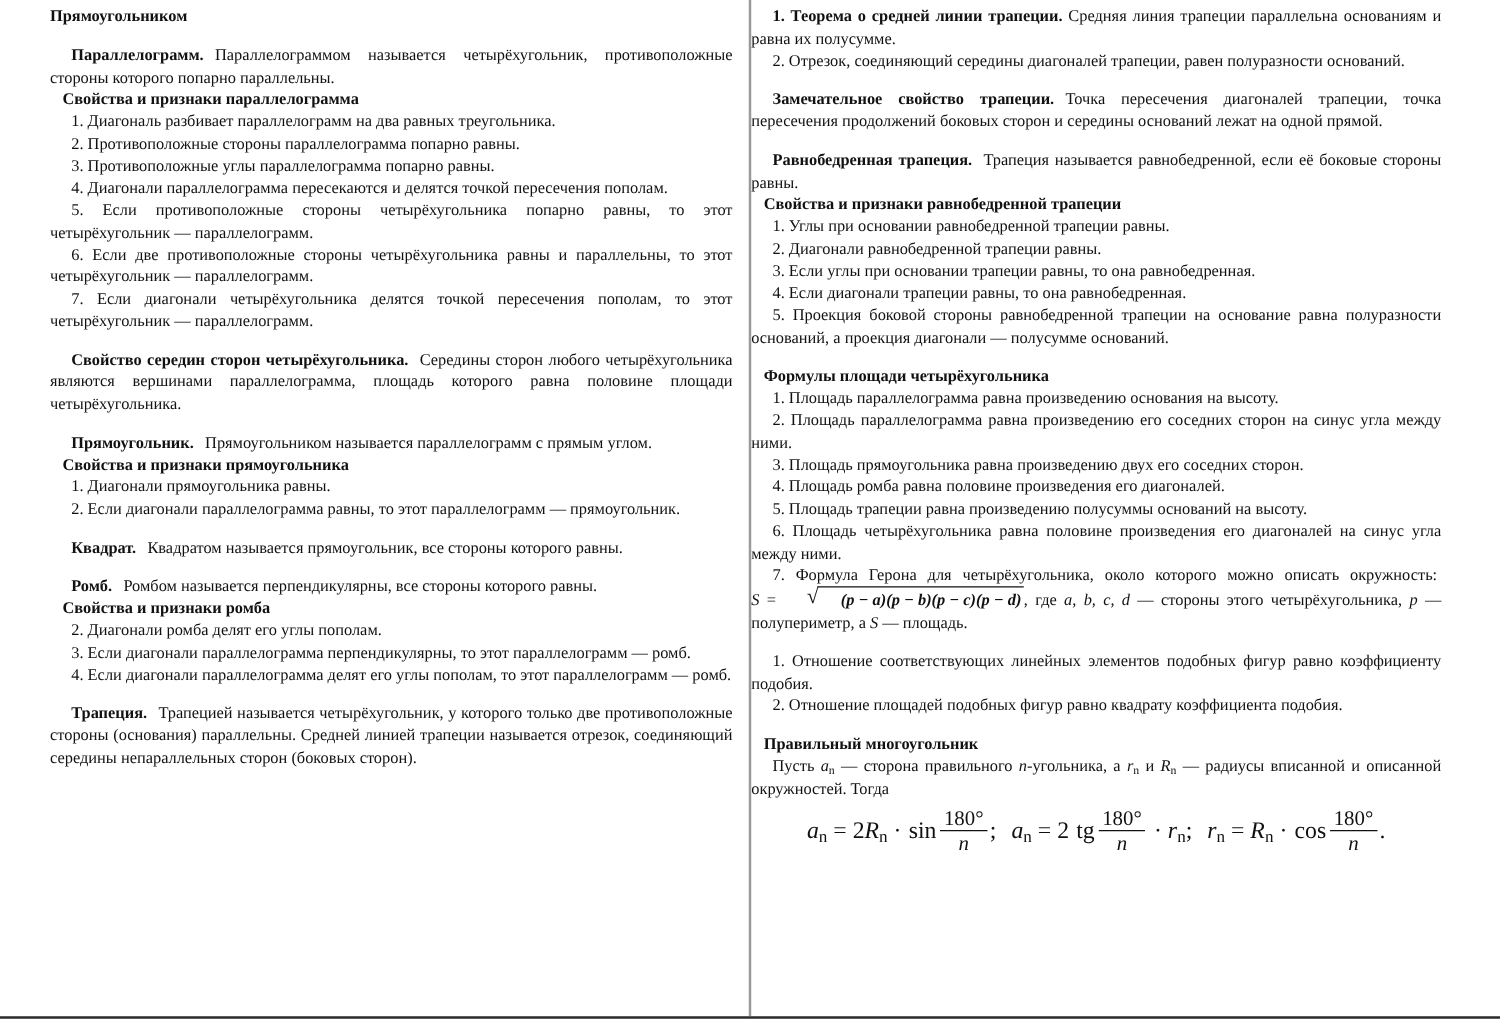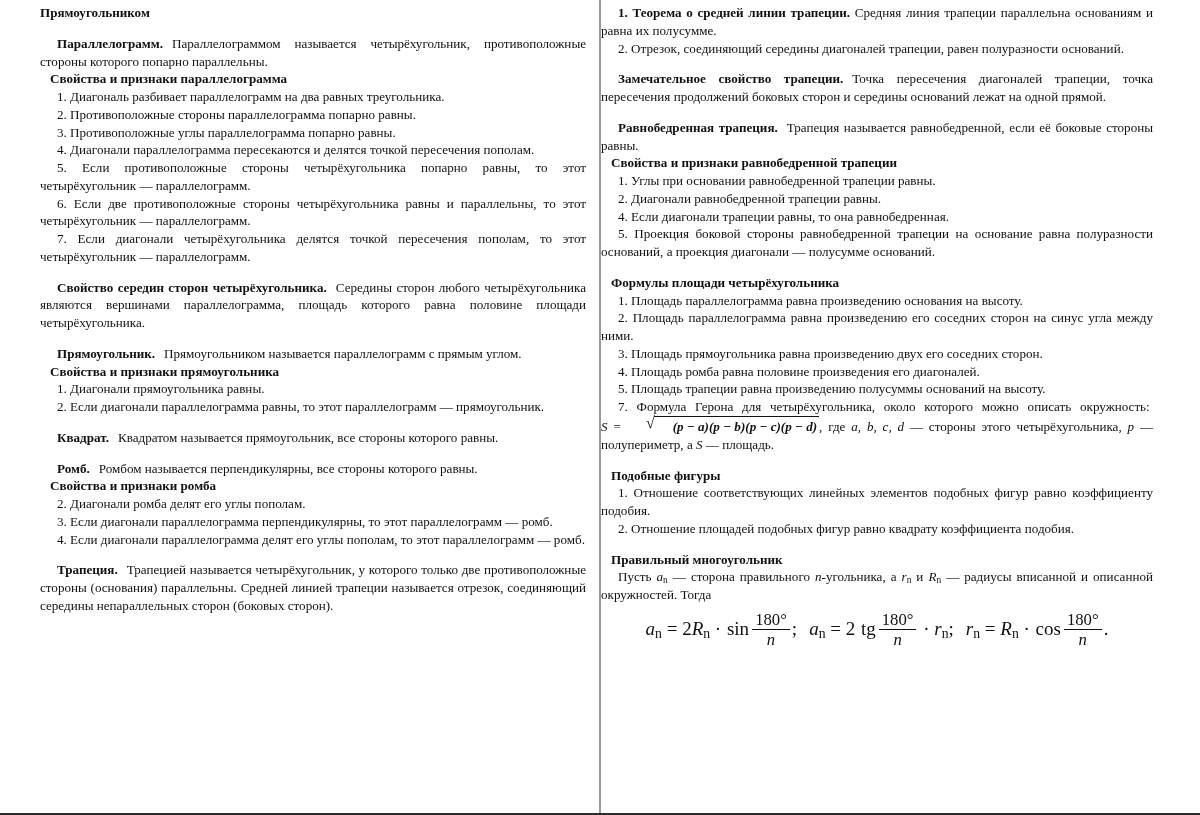--- a/index.html
+++ b/index.html
@@ -222,38 +222,39 @@
       <p class="ind"><span class="runin">Замечательное свойство трапеции.</span><span class="sp"></span><span>Точка пересечения диагоналей трапеции, точка пересечения продолжений боковых сторон и середины оснований лежат на одной прямой.</span></p>
 
       <div class="gap-m"></div>
 
       <p class="ind"><span class="runin">Равнобедренная трапеция.</span><span class="sp"></span><span>Трапеция называется равнобедренной, если её боковые стороны равны.</span></p>
 
       <p class="subhead">Свойства и признаки равнобедренной трапеции</p>
 
       <p class="ind">1. Углы при основании равнобедренной трапеции равны.</p>
       <p class="ind">2. Диагонали равнобедренной трапеции равны.</p>
+      <p class="ind">3. Если углы при основании трапеции равны, то она равнобедренная.</p>
       <p class="ind">4. Если диагонали трапеции равны, то она равнобедренная.</p>
       <p class="ind">5. Проекция боковой стороны равнобедренной трапеции на основание равна полуразности оснований, а проекция диагонали — полусумме оснований.</p>
 
       <div class="gap-m"></div>
 
       <p class="subhead">Формулы площади четырёхугольника</p>
 
       <p class="ind">1. Площадь параллелограмма равна произведению основания на высоту.</p>
       <p class="ind">2. Площадь параллелограмма равна произведению его соседних сторон на синус угла между ними.</p>
       <p class="ind">3. Площадь прямоугольника равна произведению двух его соседних сторон.</p>
       <p class="ind">4. Площадь ромба равна половине произведения его диагоналей.</p>
       <p class="ind">5. Площадь трапеции равна произведению полусуммы оснований на высоту.</p>
+      <p class="ind">6. Площадь четырёхугольника равна половине произведения его диагоналей на синус угла между ними.</p>
 
       <p class="ind"><span>7. Формула Герона для четырёхугольника, около которого можно описать окружность:</span>&nbsp; <span class="math"><span>S</span> <span class="op">=</span> <span class="sqrt"><span class="sign">√</span><span class="radicand">(p − a)(p − b)(p − c)(p − d)</span></span></span><span>, где </span><span class="math">a, b, c, d</span><span> — стороны этого четырёхугольника, </span><span class="math">p</span><span> — полупериметр, а </span><span class="math">S</span><span> — площадь.</span></p>
 
       <div class="gap-m"></div>
 
-      <p class="subhead">Подобные фигуры</p>
 
       <p class="ind">1. Отношение соответствующих линейных элементов подобных фигур равно коэффициенту подобия.</p>
       <p class="ind">2. Отношение площадей подобных фигур равно квадрату коэффициента подобия.</p>
 
       <div class="gap-m"></div>
 
       <p class="subhead">Правильный многоугольник</p>
 
       <p class="ind"><span>Пусть </span><span class="math">a<sub>n</sub></span><span> — сторона правильного </span><span class="math">n</span><span>-угольника, а </span><span class="math">r<sub>n</sub></span><span> и </span><span class="math">R<sub>n</sub></span><span> — радиусы вписанной и описанной окружностей. Тогда</span></p>
 

